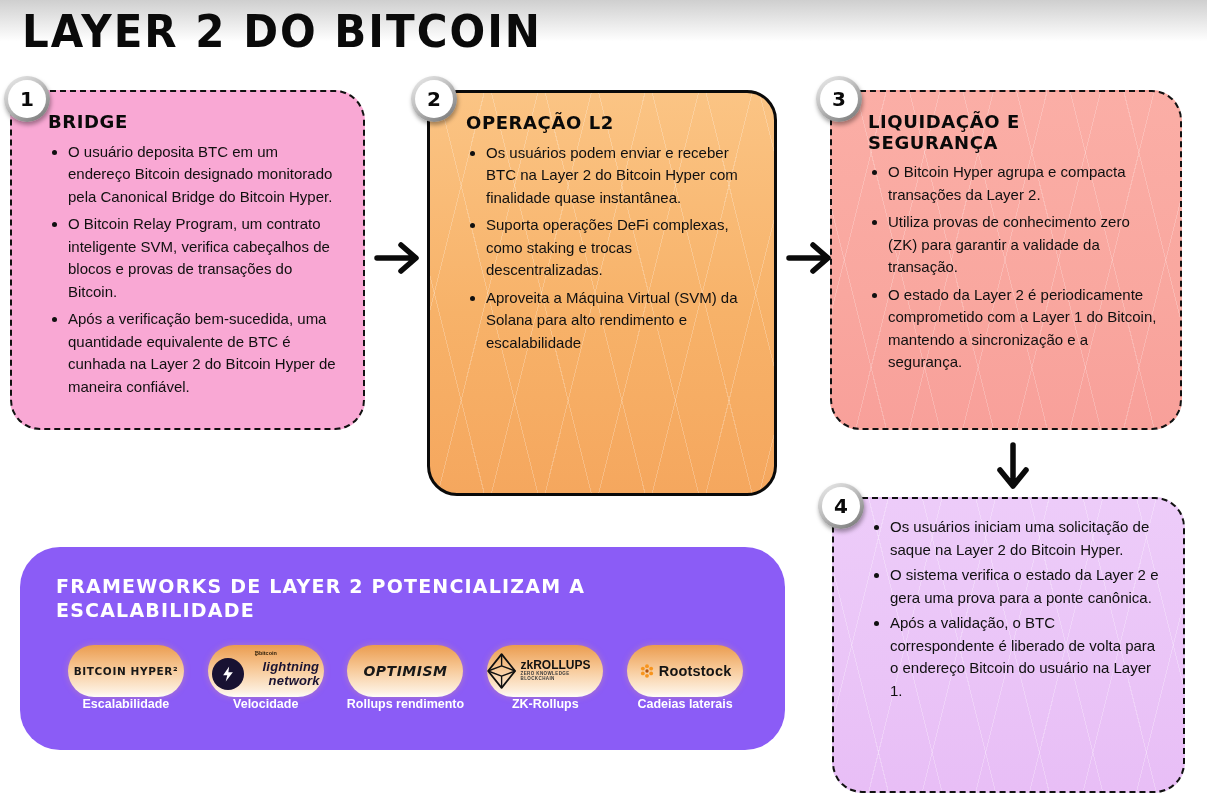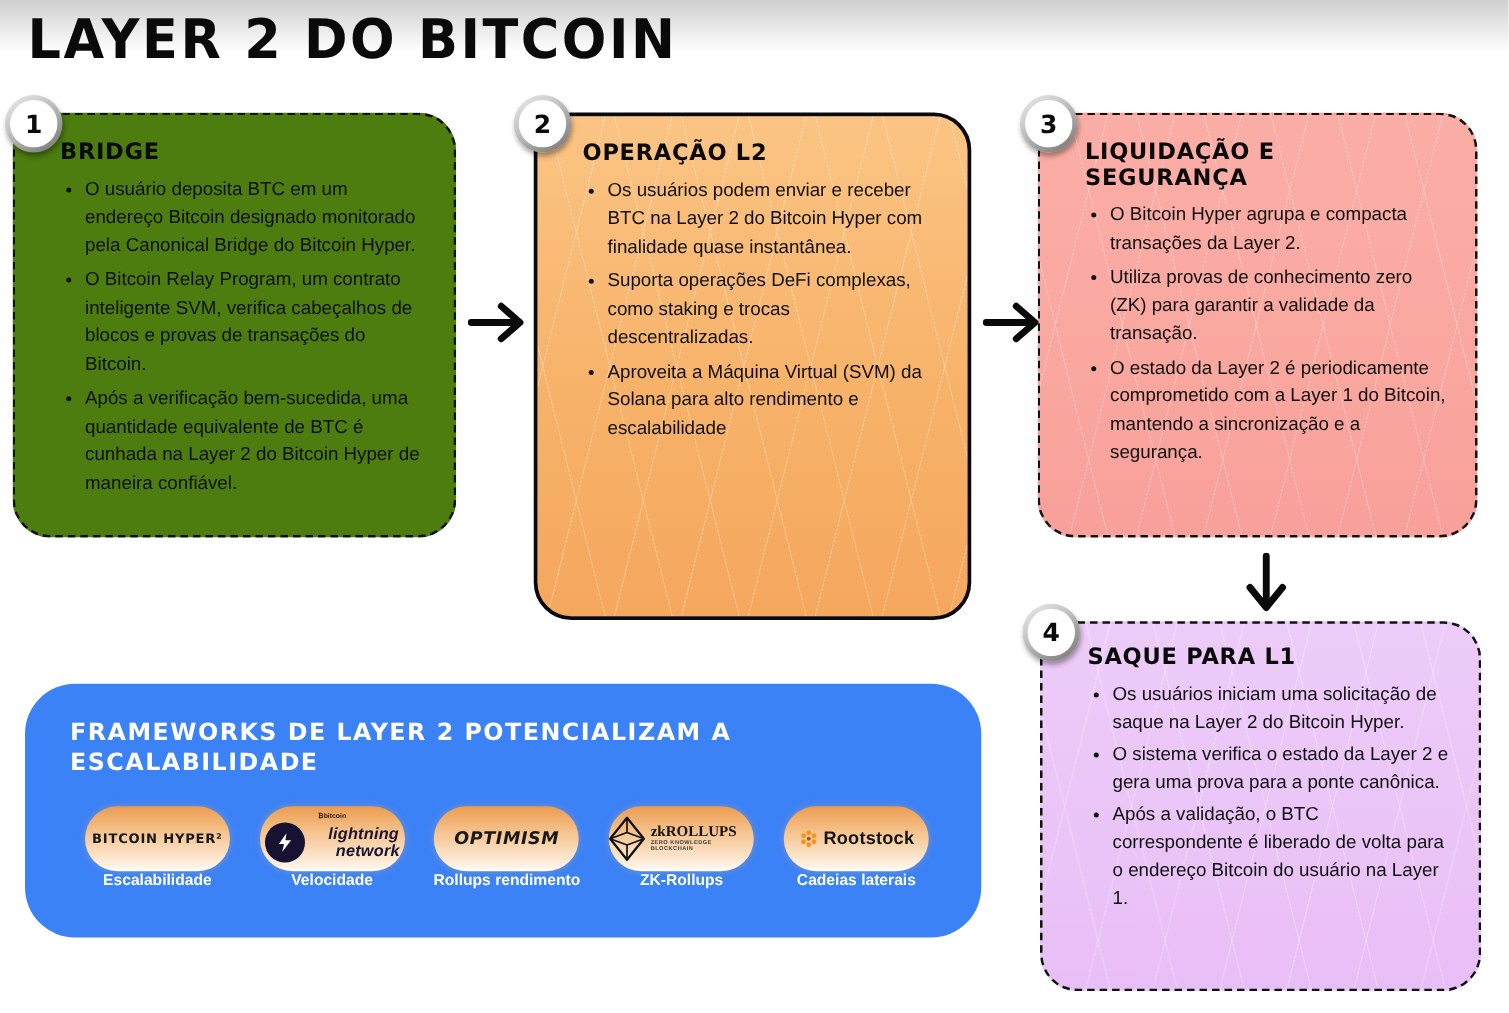--- a/index.html
+++ b/index.html
@@ -14,21 +14,21 @@
       transform:scaleY(1.04);transform-origin:top left;}
 
   
   .step{position:absolute;box-sizing:border-box;border-radius:30px;
         padding:20px 22px 16px 36px;}
   .step h2{margin:0 0 8px 0;font-family:"DejaVu Sans","Liberation Sans",sans-serif;
         font-weight:900;font-size:18px;letter-spacing:.6px;color:#0a0a0a;
         text-transform:uppercase;line-height:1.15;}
   .step ul{margin:0;padding-left:20px;}
   .step li{font-size:15px;line-height:1.5;margin-bottom:5px;color:#101010;}
-  .step1{left:10px;top:90px;width:355px;height:340px;background:#4d7c0f;
+  .step1{left:10px;top:90px;width:355px;height:340px;background:#f9a8d4;
          border:2.5px dashed #111;}
   .step2{left:427px;top:90px;width:350px;height:406px;
          border:3px solid #0a0a0a;
          background:
            repeating-linear-gradient(104deg,rgba(255,255,255,.22) 0 1px,transparent 1px 52px),
            repeating-linear-gradient(76deg,rgba(255,255,255,.22) 0 1px,transparent 1px 52px),
            linear-gradient(180deg,#fbc484 0%,#f7b269 55%,#f5a75e 100%);}
   .step3{left:830px;top:90px;width:352px;height:340px;border:2.5px dashed #111;
          background:
            repeating-linear-gradient(104deg,rgba(255,255,255,.2) 0 1px,transparent 1px 52px),
@@ -58,21 +58,21 @@
   .badge-4{left:818px;top:483px;}
 
   
   .arrow{position:absolute;}
   .arrow-1{left:374px;top:238px;}
   .arrow-2{left:786px;top:238px;}
   .arrow-down{left:993px;top:442px;}
 
   
   .panel{position:absolute;left:20px;top:547px;width:765px;height:203px;
-         background:#3b82f6;border-radius:40px;box-sizing:border-box;
+         background:#8b5cf6;border-radius:40px;box-sizing:border-box;
          padding:28px 30px 0 36px;}
   .panel h3{margin:0;max-width:620px;color:#fff;
          font-family:"DejaVu Sans","Liberation Sans",sans-serif;
          font-weight:900;font-size:19px;letter-spacing:1.2px;line-height:1.25;
          text-transform:uppercase;}
   .fw-row{display:flex;justify-content:space-between;margin-top:22px;}
   .fw-cell{width:140px;display:flex;flex-direction:column;align-items:center;}
   .pill{width:116px;height:52px;border-radius:26px;
         background:linear-gradient(180deg,#eb9c4f 0%,#f7c896 45%,#fdf0e0 90%,#fffdf9 100%);
         display:flex;align-items:center;justify-content:center;
@@ -89,21 +89,21 @@
         display:flex;align-items:center;justify-content:center;flex:0 0 auto;}
   .ln-text{display:flex;flex-direction:column;font-style:italic;font-weight:800;
         font-size:13px;color:#181232;letter-spacing:.2px;}
   .ln-text span:last-child{margin-left:6px;margin-top:1px;}
 
   .op-text{font-family:"DejaVu Sans","Liberation Sans",sans-serif;
         font-style:italic;font-weight:900;font-size:14px;color:#181818;letter-spacing:.5px;}
 
   .zk-inner{display:flex;align-items:center;gap:4px;}
   .zk-text{display:flex;flex-direction:column;line-height:1.1;}
-  .zk-name{font-weight:700;font-size:12px;color:#121212;font-family:Liberation Serif, serif;}
+  .zk-name{font-weight:700;font-size:12px;color:#121212;}
   .zk-sub{font-size:4.5px;letter-spacing:.4px;color:#3a3a3a;font-weight:700;}
 
   .rs-inner{display:flex;align-items:flex-start;gap:4px;}
   .rs-name{font-weight:800;font-size:14.5px;color:#141414;letter-spacing:.2px;}
 </style>
 </head>
 <body>
 
 <div class="canvas">
   <div class="top-fade"></div>
@@ -139,21 +139,20 @@
         <li>O Bitcoin Hyper agrupa e compacta transações da Layer 2.</li>
         <li>Utiliza provas de conhecimento zero (ZK) para garantir a validade da transação.</li>
         <li>O estado da Layer 2 é periodicamente comprometido com a Layer 1 do Bitcoin, mantendo a sincronização e a segurança.</li>
       </ul>
   </section>
   <div class="badge badge-3">
       <span>3</span>
     </div>
 
   <section class="step step4">
-    <h2>SAQUE PARA L1</h2>
     <ul>
         <li>Os usuários iniciam uma solicitação de saque na Layer 2 do Bitcoin Hyper.</li>
         <li>O sistema verifica o estado da Layer 2 e gera uma prova para a ponte canônica.</li>
         <li>Após a validação, o BTC correspondente é liberado de volta para o endereço Bitcoin do usuário na Layer 1.</li>
       </ul>
   </section>
   <div class="badge badge-4">
       <span>4</span>
     </div>
 

